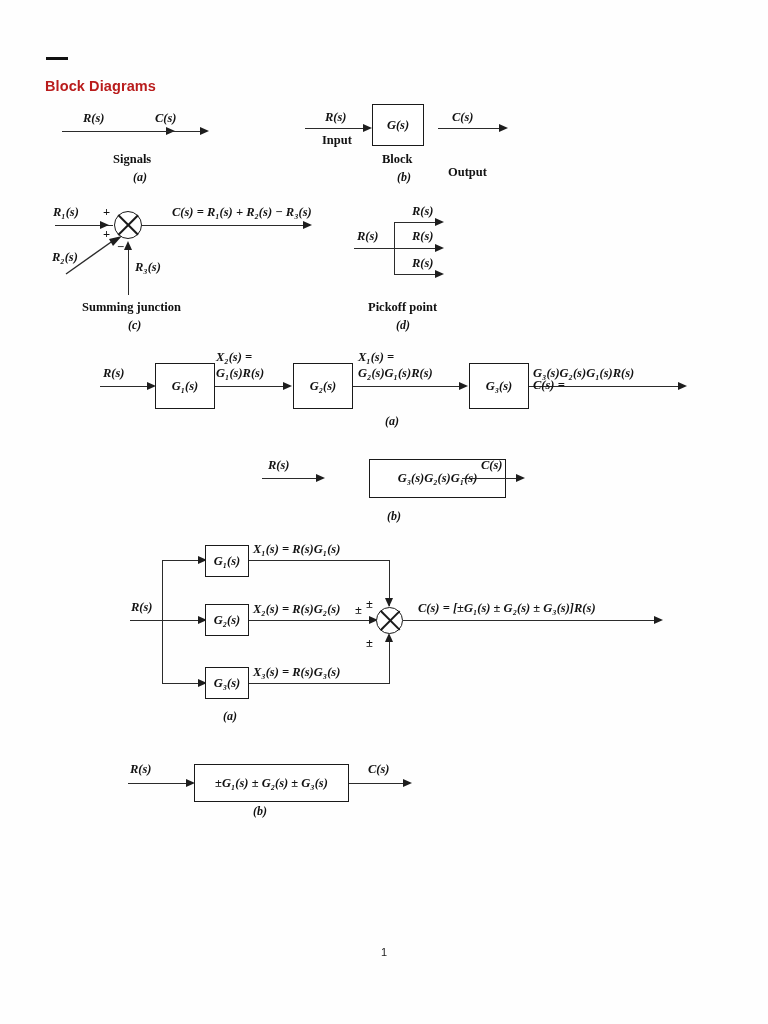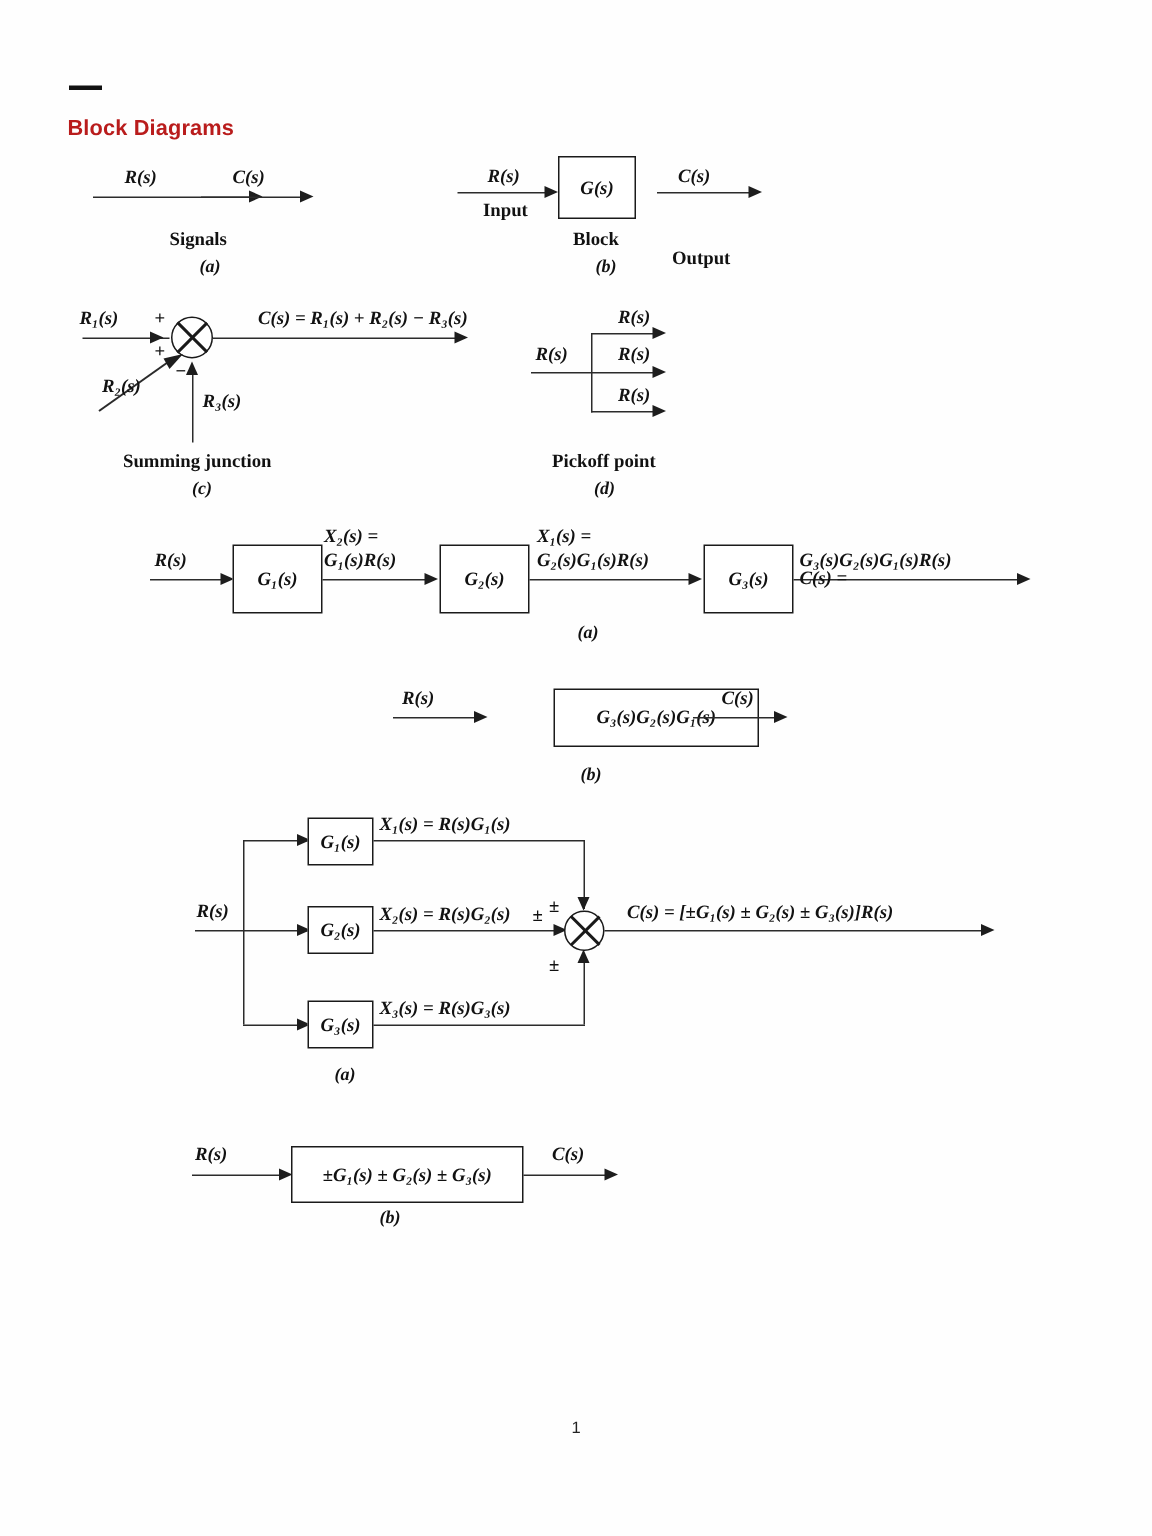--- a/index.html
+++ b/index.html
@@ -209,21 +209,21 @@
     <div class="lbl" style="left:53px; top:205px;">R₁(s)</div>
 
     <div class="sum" style="left:114px; top:211px; width:28px; height:28px;"></div>
 
     <div class="abs" style="left:64px; top:236px; width:58px; height:40px;">
       <svg width="58" height="40" viewBox="0 0 58 40">
         <line x1="2" y1="38" x2="50" y2="4" stroke="#2b2b2b" stroke-width="1.4"></line>
         <polygon points="58,0 45,3 49,10" fill="#1d1d1d"></polygon>
       </svg>
     </div>
-    <div class="lbl" style="left:68px; top:250px;font-style:italic;">R₂(s)</div>
+    <div class="lbl" style="left:52px; top:250px;font-style:italic;">R₂(s)</div>
 
     <div class="vline" style="left:128px; top:249px; height:46px;"></div>
     <div class="arr-up" style="left:124px; top:241px;"></div>
     <div class="lbl" style="left:135px; top:260px;">R₃(s)</div>
 
     <div class="sign" style="left:103px; top:206px;">+</div>
     <div class="sign" style="left:103px; top:228px;">+</div>
     <div class="sign" style="left:117px; top:241px;">−</div>
 
     <div class="hline" style="left:142px; top:225px; width:168px;"></div>

